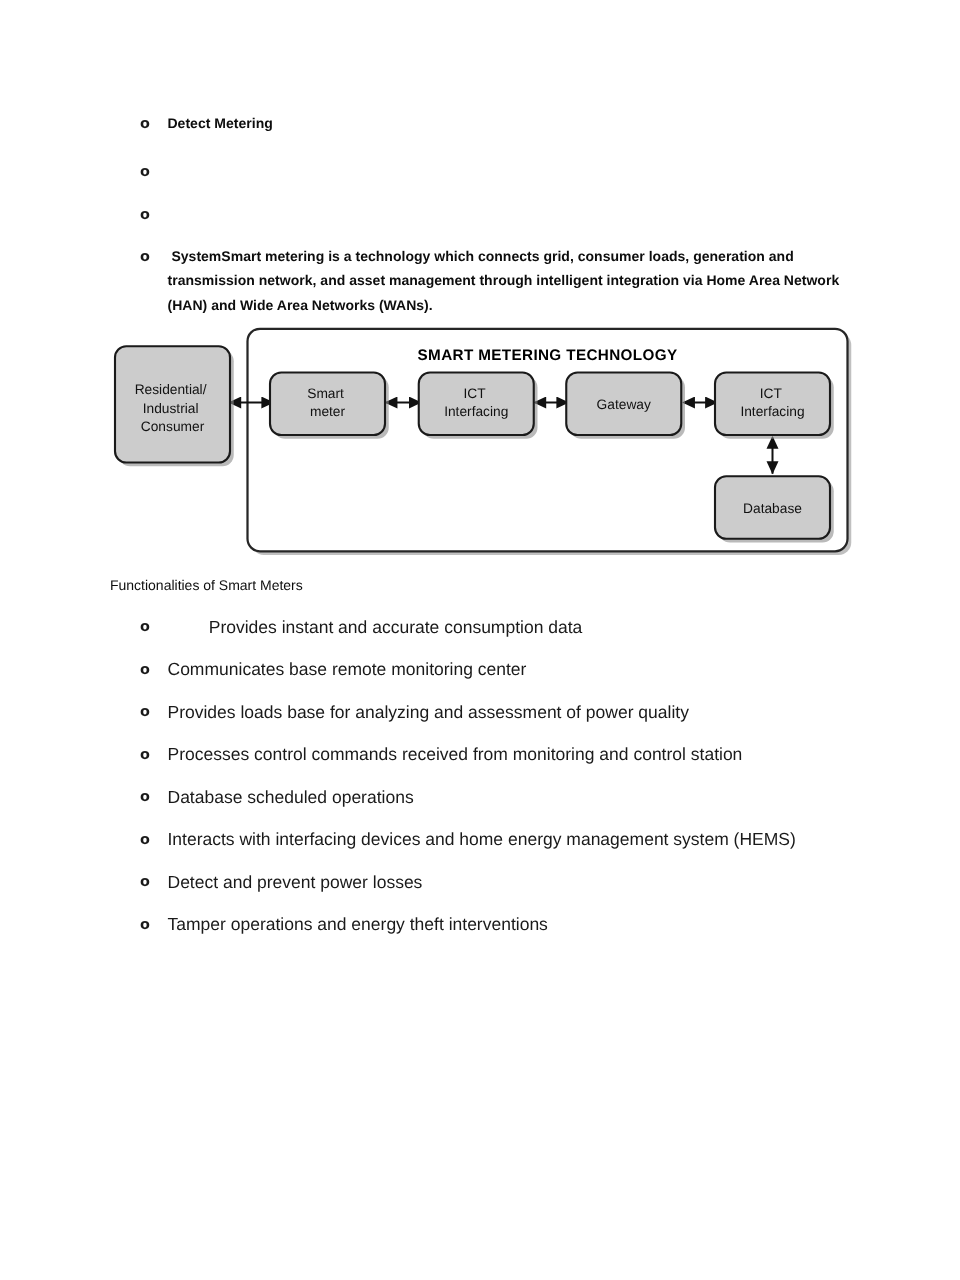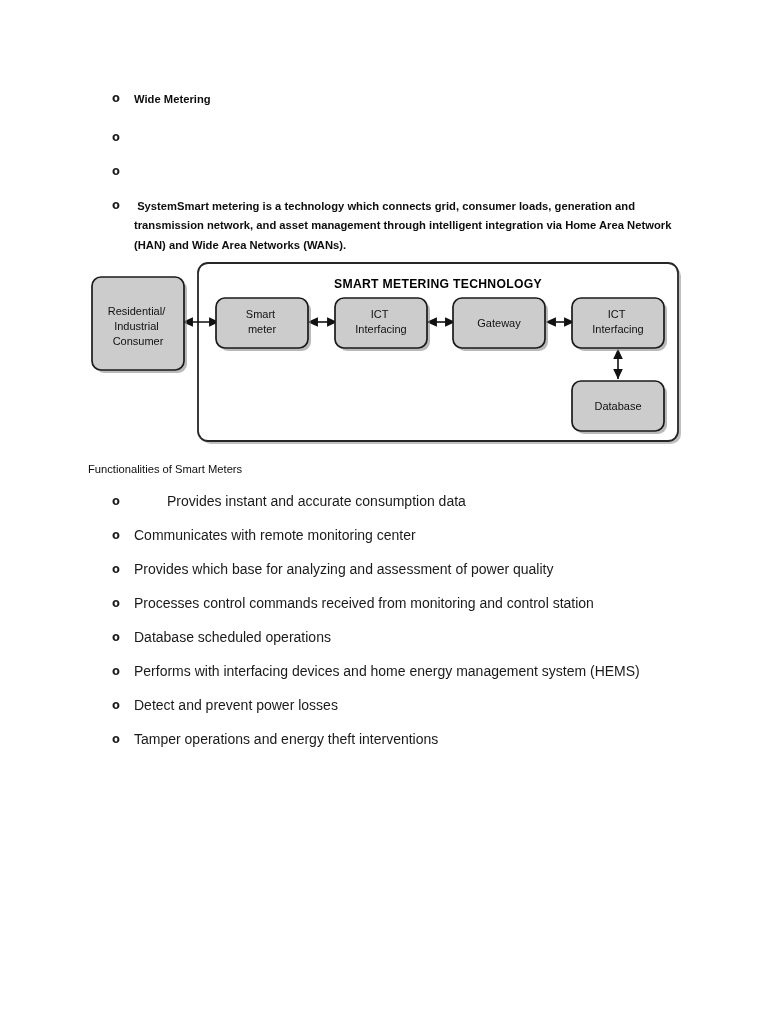--- a/index.html
+++ b/index.html
@@ -114,21 +114,21 @@
 </style>
 </head>
 <body>
 
 <div class="page">
 
   <div class="top-list">
 
     <div class="bullet-row">
       <span class="bullet-mark">o</span>
-      <span class="bullet-text">Wide Metering</span>
+      <span class="bullet-text">Detect Metering</span>
     </div>
 
     <div class="bullet-row empty">
       <span class="bullet-mark">o</span>
       <span class="bullet-text"></span>
     </div>
 
     <div class="bullet-row empty">
       <span class="bullet-mark">o</span>
       <span class="bullet-text"></span>
@@ -212,41 +212,41 @@
 
   <div class="func-list">
 
     <div class="func-row indented">
       <span class="func-mark">o</span>
       <span class="func-text">Provides instant and accurate consumption data</span>
     </div>
 
     <div class="func-row">
       <span class="func-mark">o</span>
-      <span class="func-text">Communicates with remote monitoring center</span>
-    </div>
-
-    <div class="func-row">
-      <span class="func-mark">o</span>
-      <span class="func-text">Provides which base for analyzing and assessment of power quality</span>
+      <span class="func-text">Communicates base remote monitoring center</span>
+    </div>
+
+    <div class="func-row">
+      <span class="func-mark">o</span>
+      <span class="func-text">Provides loads base for analyzing and assessment of power quality</span>
     </div>
 
     <div class="func-row">
       <span class="func-mark">o</span>
       <span class="func-text">Processes control commands received from monitoring and control station</span>
     </div>
 
     <div class="func-row">
       <span class="func-mark">o</span>
       <span class="func-text">Database scheduled operations</span>
     </div>
 
     <div class="func-row">
       <span class="func-mark">o</span>
-      <span class="func-text">Performs with interfacing devices and home energy management system (HEMS)</span>
+      <span class="func-text">Interacts with interfacing devices and home energy management system (HEMS)</span>
     </div>
 
     <div class="func-row">
       <span class="func-mark">o</span>
       <span class="func-text">Detect and prevent power losses</span>
     </div>
 
     <div class="func-row">
       <span class="func-mark">o</span>
       <span class="func-text">Tamper operations and energy theft interventions</span>

